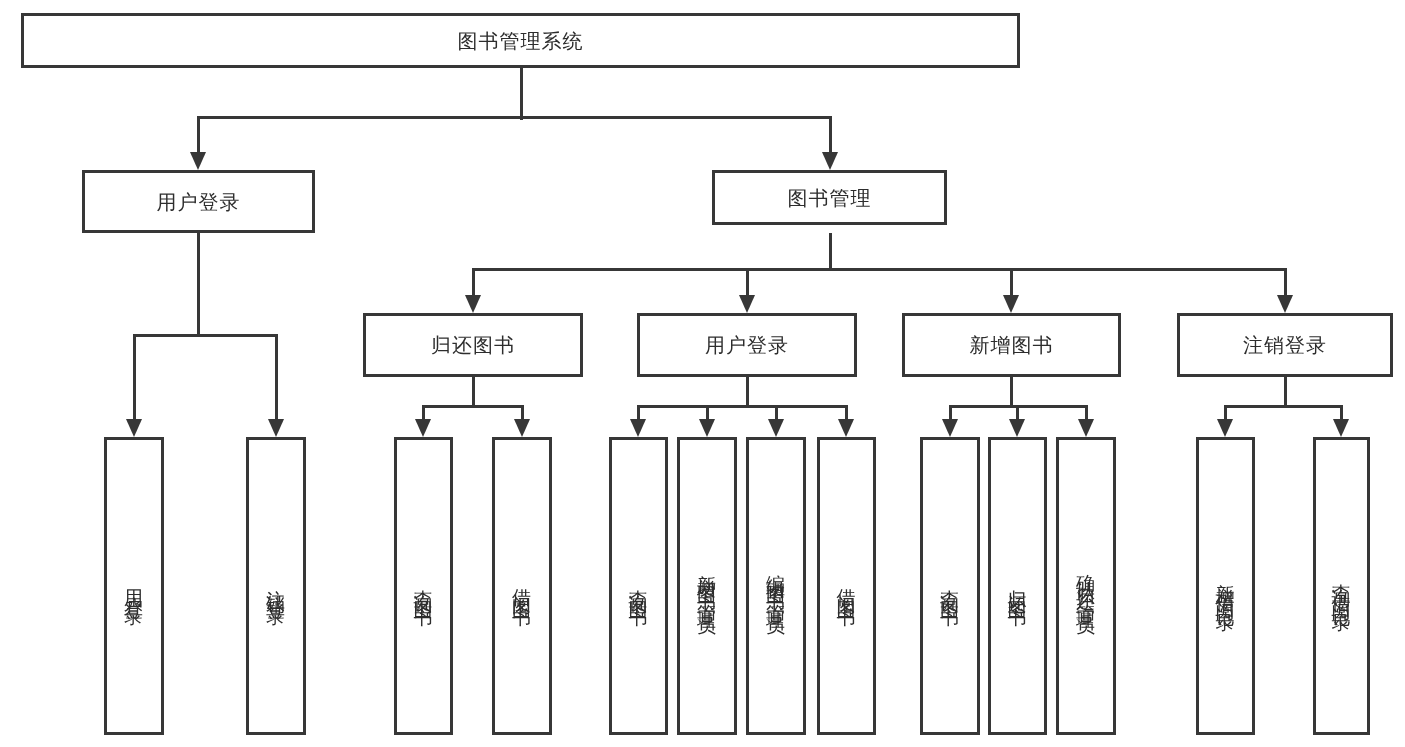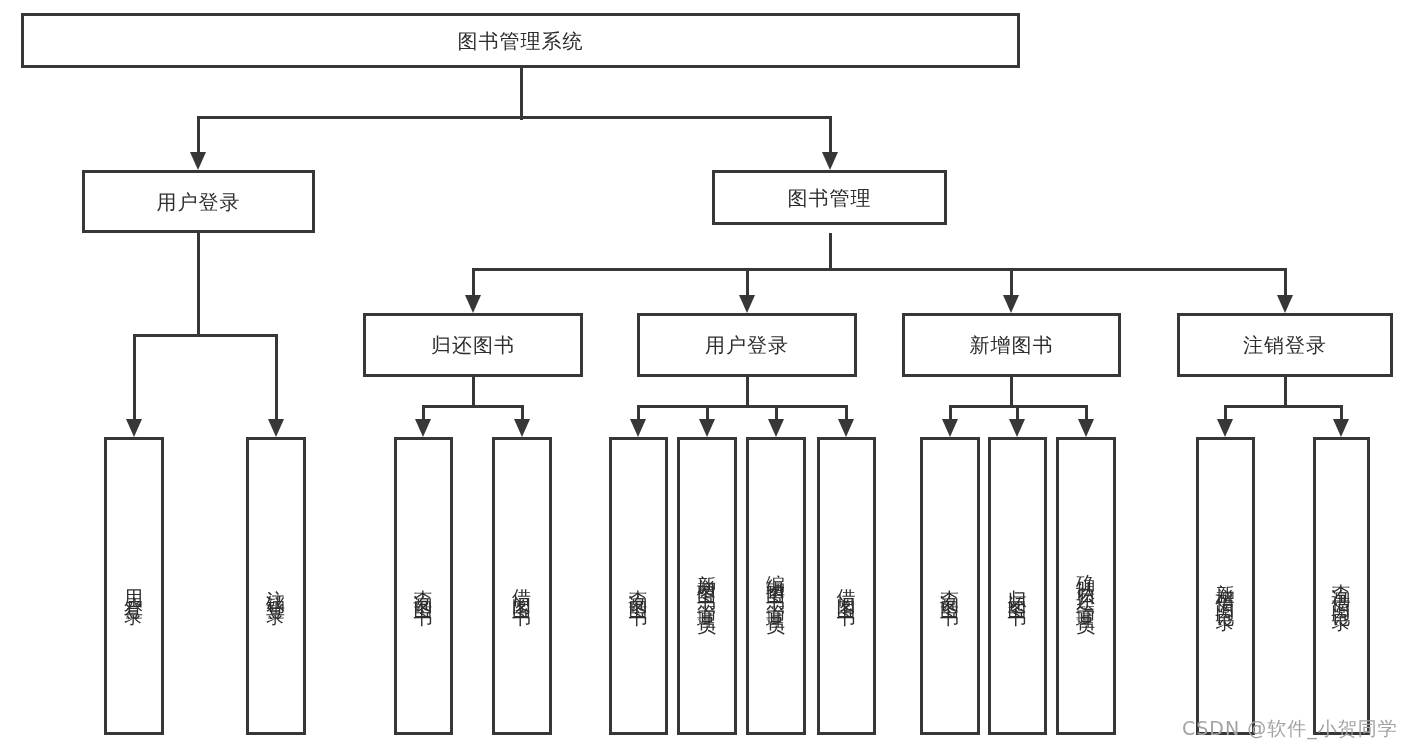--- a/index.html
+++ b/index.html
@@ -166,15 +166,14 @@
   <div class="vline" style="left:1085px; top:406px; height:15px;"></div>
   <div class="arrowhead" style="left:1078px; top:419px;"></div>
 
   <div class="vline" style="left:1284px; top:377px; height:31px;"></div>
   <div class="hline" style="left:1224px; top:405px; width:119px;"></div>
   <div class="vline" style="left:1224px; top:406px; height:15px;"></div>
   <div class="arrowhead" style="left:1217px; top:419px;"></div>
   <div class="vline" style="left:1340px; top:406px; height:15px;"></div>
   <div class="arrowhead" style="left:1333px; top:419px;"></div>
 
-  <div class="watermark">CSDN @软件_小贺同学</div>
 
 </div>
 
 </body></html>

